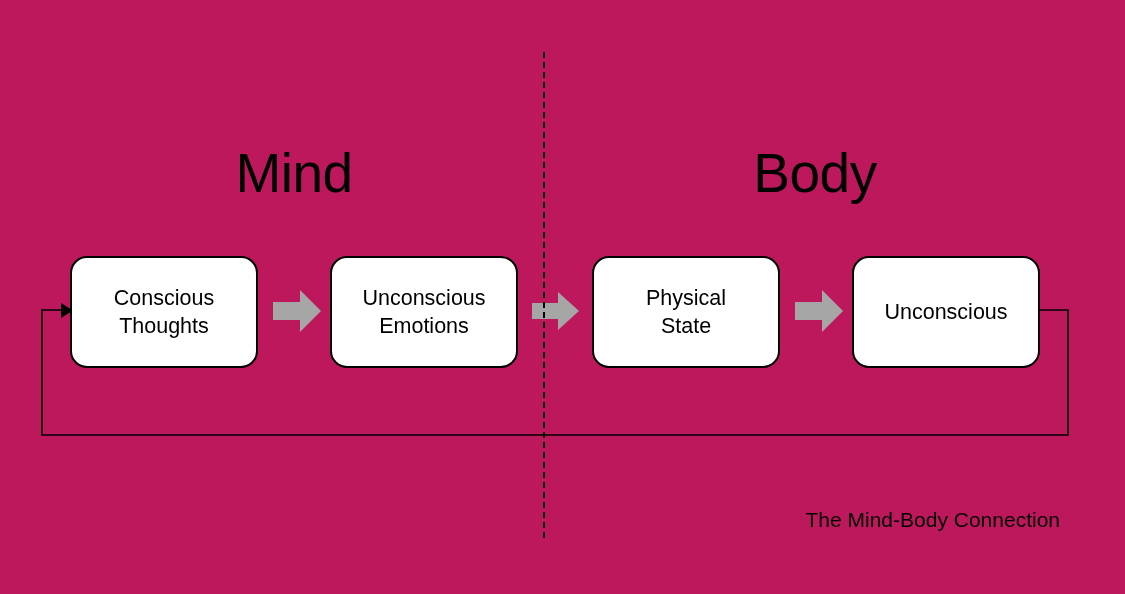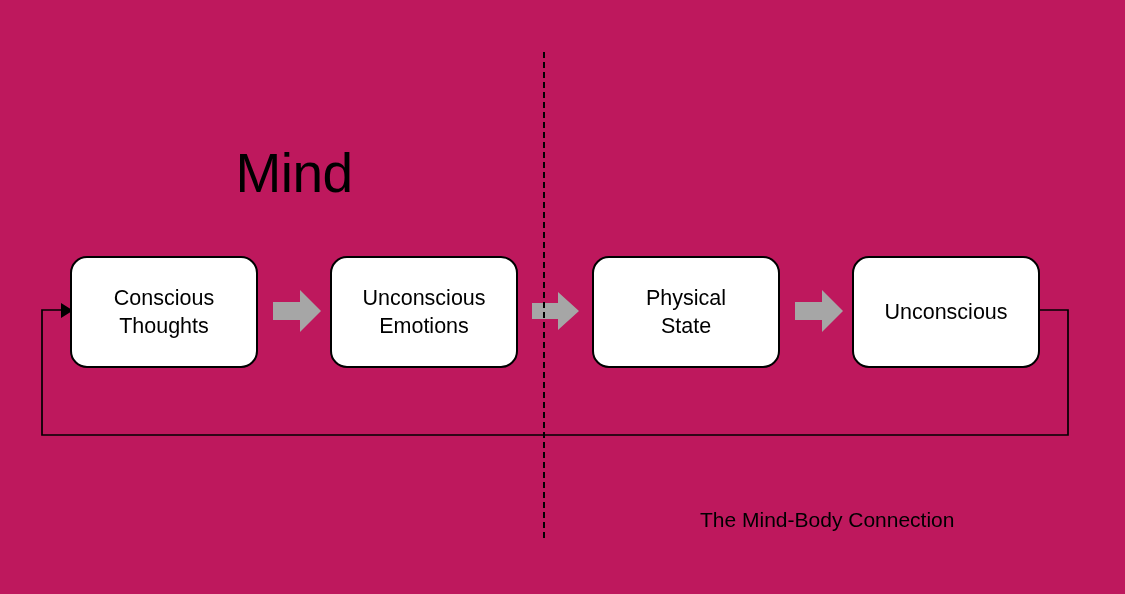--- a/index.html
+++ b/index.html
@@ -96,33 +96,34 @@
     pointer-events: none;
   }
   #feedback-loop svg { display: block; }
 
   
   #diagram-caption {
     position: absolute;
     left: 700px;
     top: 508px;
     width: 360px;
-    text-align: left;
+    text-align: right;
     font-size: 21px;
     color: #000000;
     white-space: nowrap;
   }
 </style>
 </head>
 <body>
 
 <div id="canvas">
 
   <div class="section-heading" id="heading-mind">Mind</div>
 
+  <div class="section-heading" id="heading-body">Body</div>
 
   <div id="feedback-loop">
     <svg width="1125" height="594" viewBox="0 0 1125 594" xmlns="http://www.w3.org/2000/svg">
       <path d="M 1040 310 L 1068 310 L 1068 435 L 42 435 L 42 310 L 62 310" fill="none" stroke="#000000" stroke-width="1.7" stroke-linejoin="miter" stroke-linecap="butt"></path>
       <path d="M 61 303 L 73 310.5 L 61 318 Z" fill="#000000"></path>
     </svg>
   </div>
 
   <div class="process-box" id="box-unconscious-emotions">
     <span class="box-label">Unconscious

